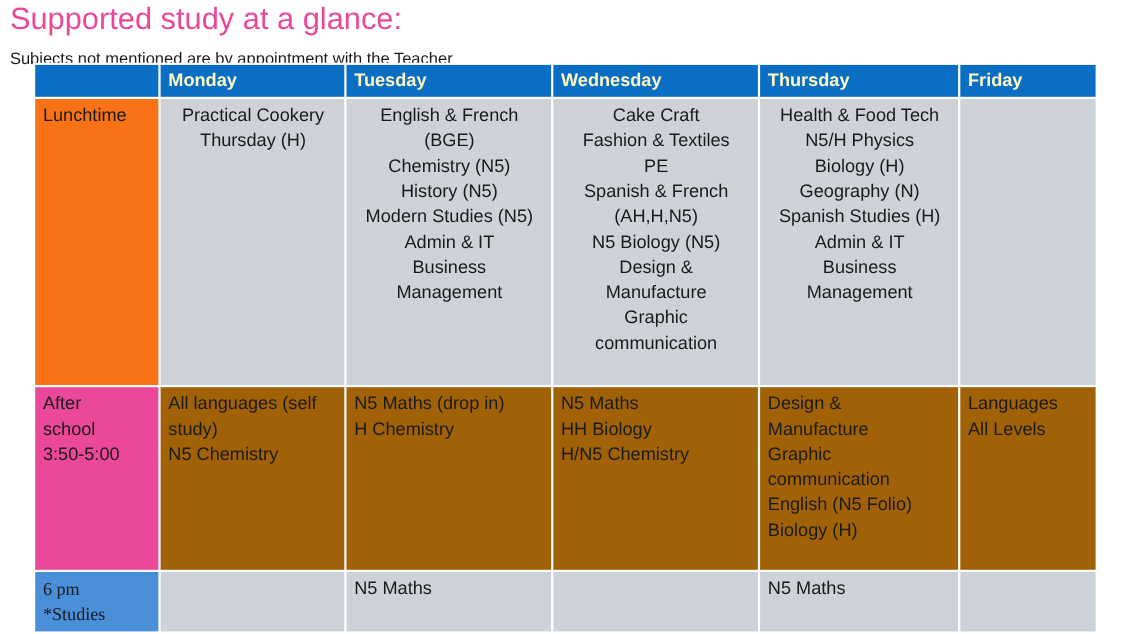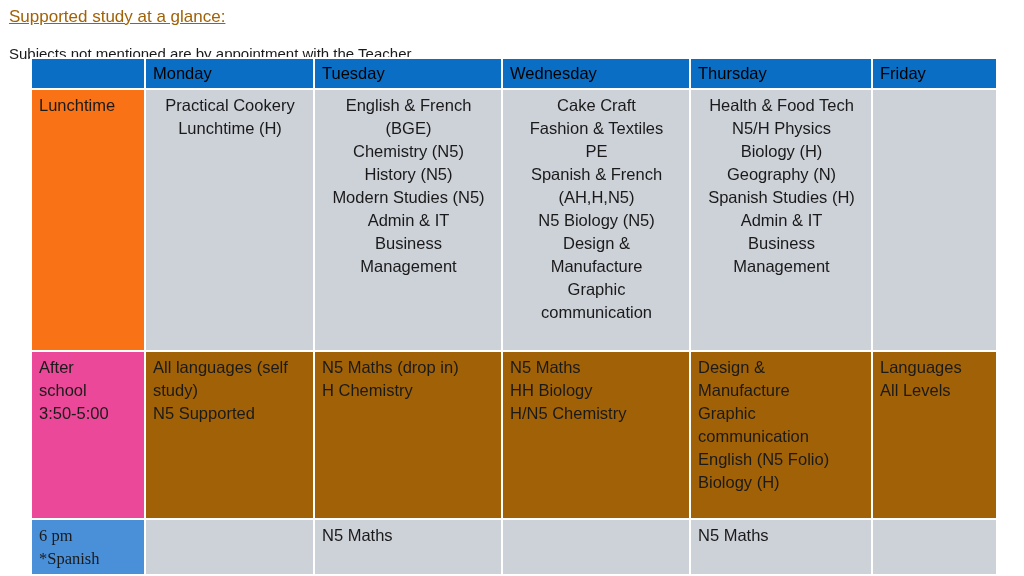--- a/index.html
+++ b/index.html
@@ -1,21 +1,21 @@
 <!DOCTYPE html>
 <html><head>
 <meta charset="utf-8">
 <style>
   html, body { margin: 0; padding: 0; background: #ffffff; }
   body { width: 1024px; height: 576px; position: relative; overflow: hidden; font-family: "Liberation Sans", "DejaVu Sans", sans-serif; color: #1a1a1a; }
-  .title { position: absolute; left: 9px; top: 4px; font-size: 17px; line-height: 26px; color: #a16207; text-decoration: underline; }
+  .title { position: absolute; left: 9px; top: 4px; font-size: 28px; line-height: 26px; color: #ec4899; }
   .subtitle { position: absolute; left: 9px; top: 45px; font-size: 15px; line-height: 18px; color: #1a1a1a; }
   table.schedule { position: absolute; left: 30px; top: 57px; width: 966px; border-collapse: collapse; table-layout: fixed; }
   table.schedule th, table.schedule td { border: 2px solid #ffffff; vertical-align: top; padding: 4px 6px 4px 7px; font-size: 16.5px; line-height: 23px; }
-  table.schedule th { background: #0a6fc4; color: #000000; font-weight: normal; text-align: left; height: 22px; padding-top: 3px; padding-bottom: 3px; }
+  table.schedule th { background: #0a6fc4; color: #fef9c3; font-weight: bold; text-align: left; height: 22px; padding-top: 3px; padding-bottom: 3px; }
   .rowlabel-lunch { background: #f97316; }
   .rowlabel-after { background: #ec4899; }
   .rowlabel-six { background: #4a90d9; font-family: Liberation Serif, serif; }
   .cell-lunch { background: #cdd1d8; text-align: center; }
   .cell-after { background: #a16207; }
   .cell-six { background: #cdd1d8; }
   tr.r-lunch td { height: 252px; }
   tr.r-after td { height: 158px; }
   tr.r-six td { height: 45px; }
   .line { display: block; white-space: nowrap; }
@@ -45,21 +45,21 @@
       <th>Friday</th>
     </tr>
   </thead>
   <tbody id="tbody">
       <tr class="r-lunch">
         <td class="rowlabel-lunch">
           <span class="line">Lunchtime</span>
         </td>
         <td class="cell-lunch">
           <span class="line">Practical Cookery</span>
-          <span class="line">Lunchtime (H)</span>
+          <span class="line">Thursday (H)</span>
         </td>
         <td class="cell-lunch">
           <span class="line">English &amp; French</span>
           <span class="line">(BGE)</span>
           <span class="line">Chemistry (N5)</span>
           <span class="line">History (N5)</span>
           <span class="line">Modern Studies (N5)</span>
           <span class="line">Admin &amp; IT</span>
           <span class="line">Business</span>
           <span class="line">Management</span>
@@ -90,21 +90,21 @@
       </tr>
       <tr class="r-after">
         <td class="rowlabel-after">
           <span class="line">After</span>
           <span class="line">school</span>
           <span class="line">3:50-5:00</span>
         </td>
         <td class="cell-after">
           <span class="line">All languages (self</span>
           <span class="line">study)</span>
-          <span class="line">N5 Supported</span>
+          <span class="line">N5 Chemistry</span>
         </td>
         <td class="cell-after">
           <span class="line">N5 Maths (drop in)</span>
           <span class="line">H Chemistry</span>
         </td>
         <td class="cell-after">
           <span class="line">N5 Maths</span>
           <span class="line">HH Biology</span>
           <span class="line">H/N5 Chemistry</span>
         </td>
@@ -117,21 +117,21 @@
           <span class="line">Biology (H)</span>
         </td>
         <td class="cell-after">
           <span class="line">Languages</span>
           <span class="line">All Levels</span>
         </td>
       </tr>
       <tr class="r-six">
         <td class="rowlabel-six">
           <span class="line">6 pm</span>
-          <span class="line">*Spanish</span>
+          <span class="line">*Studies</span>
         </td>
         <td class="cell-six"></td>
         <td class="cell-six">
           <span class="line">N5 Maths</span>
         </td>
         <td class="cell-six"></td>
         <td class="cell-six">
           <span class="line">N5 Maths</span>
         </td>
         <td class="cell-six"></td>

